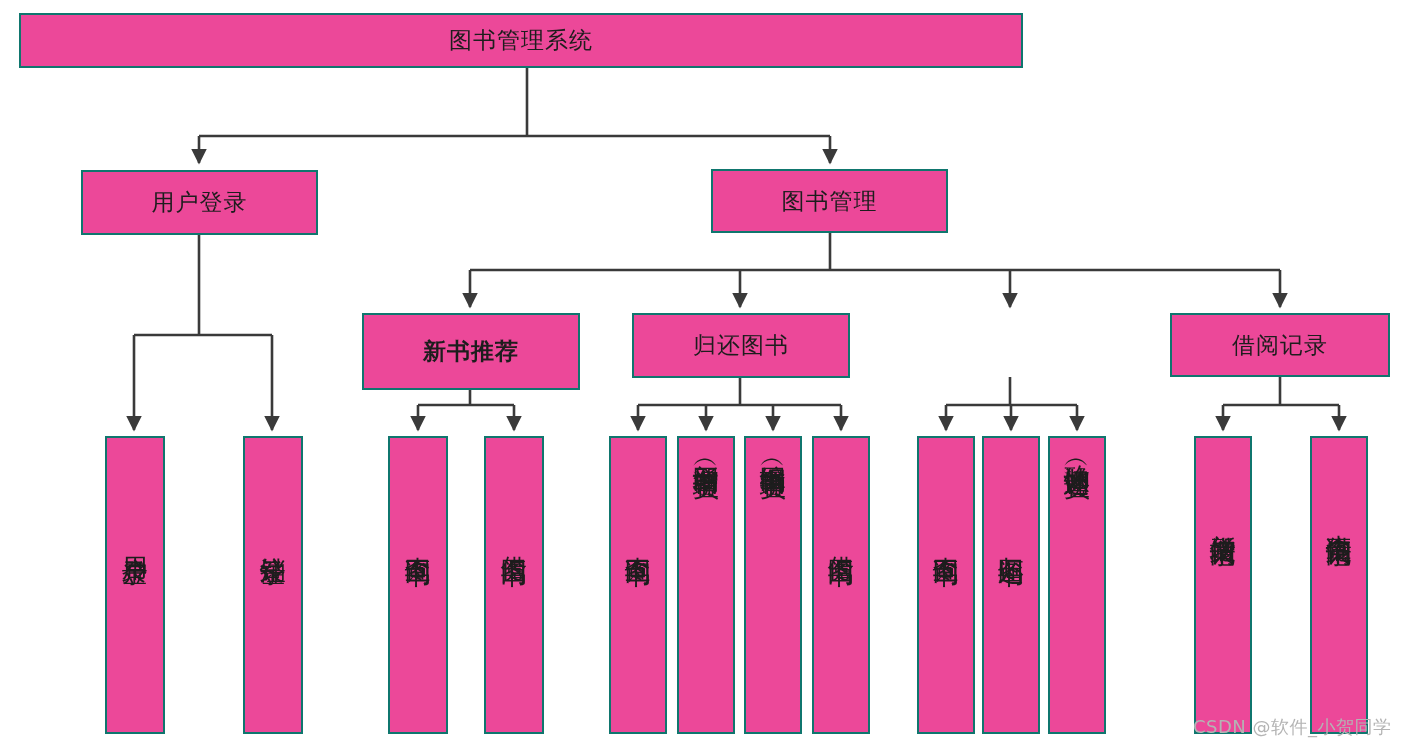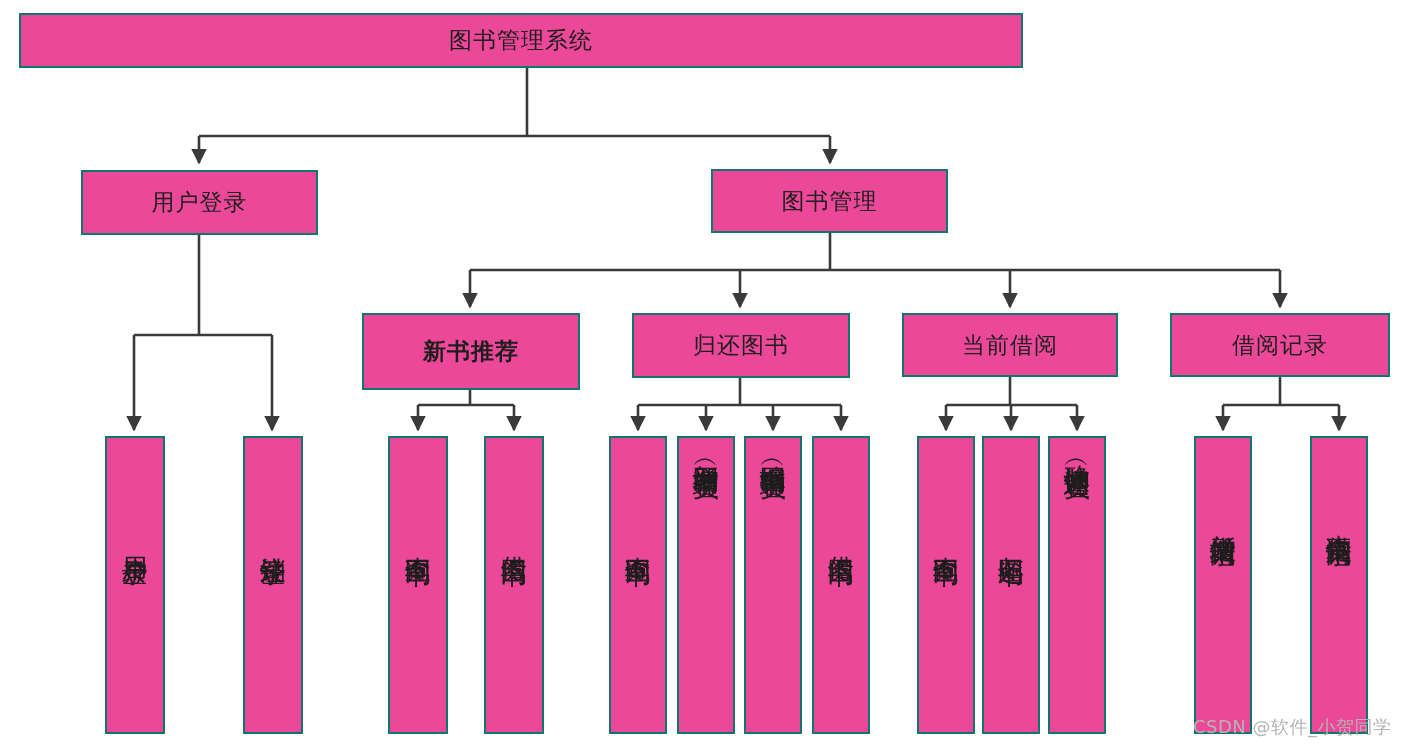--- a/index.html
+++ b/index.html
@@ -135,23 +135,20 @@
   </div>
 
   <div class="node h-node" style="left:362px; top:313px; width:218px; height:77px;font-weight:bold;">
     <span>新书推荐</span>
   </div>
 
   <div class="node h-node" style="left:632px; top:313px; width:218px; height:65px;">
     <span>归还图书</span>
   </div>
 
-  <div class="node h-node" style="left:902px; top:313px; width:216px; height:64px;">
-    <span>当前借阅</span>
-  </div>
 
   <div class="node h-node" style="left:1170px; top:313px; width:220px; height:64px;text-align:right;">
     <span>借阅记录</span>
   </div>
 
   <div class="node v-node" style="left:105px; top:436px; width:60px; height:298px;">
     <span class="vtext short2">用户登录</span>
   </div>
 
   <div class="node v-node" style="left:243px; top:436px; width:60px; height:298px;">

